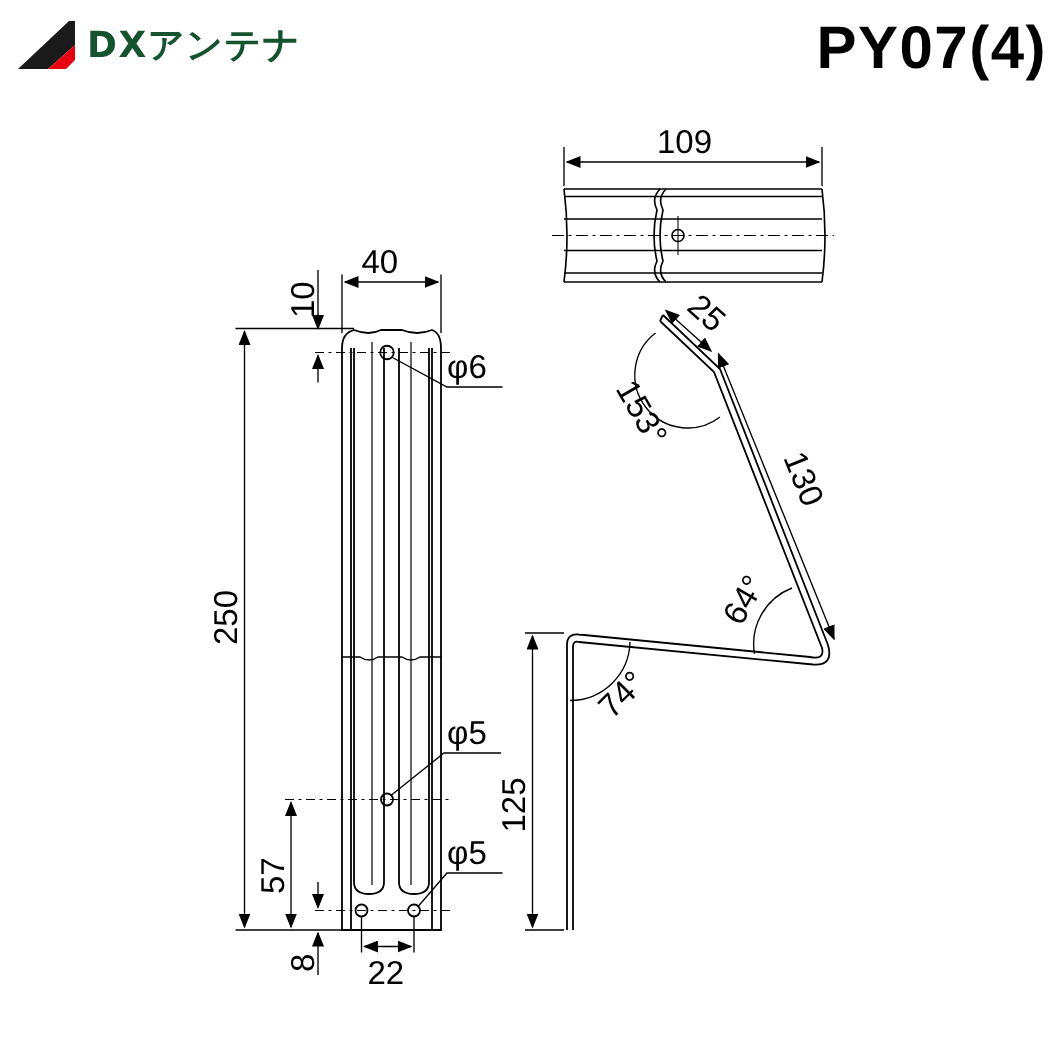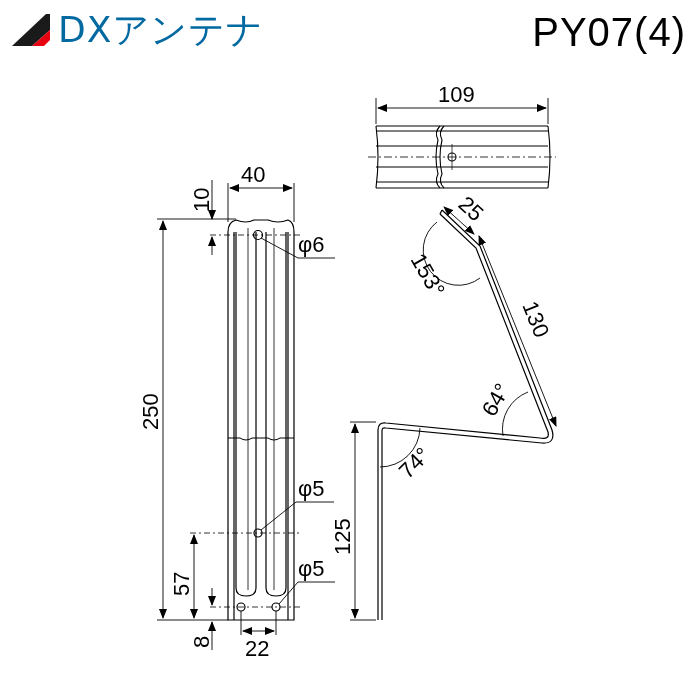--- a/index.html
+++ b/index.html
@@ -1,20 +1,20 @@
 <!DOCTYPE html>
 <html><head>
 <meta charset="utf-8">
 <style>
   html,body{margin:0;padding:0;background:#fff;}
   body{width:700px;height:700px;position:relative;overflow:hidden;font-family:"Liberation Sans",sans-serif;}
   .header{position:absolute;left:0;top:0;width:700px;height:70px;}
   .logo{position:absolute;left:10px;top:12px;display:flex;align-items:center;}
-  .logo-text{font-family:"DejaVu Sans",sans-serif;font-weight:normal;font-size:36px;color:#0369a1;letter-spacing:1px;line-height:36px;margin-left:4px;}
-  .model{position:absolute;right:14px;top:10px;font-family:"Liberation Sans",sans-serif;font-weight:normal;font-size:40px;color:#000;letter-spacing:1px;}
+  .logo-text{font-family:"DejaVu Sans",sans-serif;font-weight:bold;font-size:24px;color:#14532d;letter-spacing:1px;line-height:36px;margin-left:4px;}
+  .model{position:absolute;right:2px;top:10px;font-family:"Liberation Sans",sans-serif;font-weight:bold;font-size:40px;color:#000;letter-spacing:1px;}
   svg.drawing{position:absolute;left:0;top:0;}
   .dim{font-family:"Liberation Sans",sans-serif;font-size:22px;fill:#000;}
 </style>
 </head>
 <body>
 
 <div class="header">
   <div class="logo">
     <svg width="44" height="36" viewBox="0 0 44 36">
       <polygon points="2,34 36,2 40,2 40,18 22,34" fill="#1a1a1a"></polygon>

